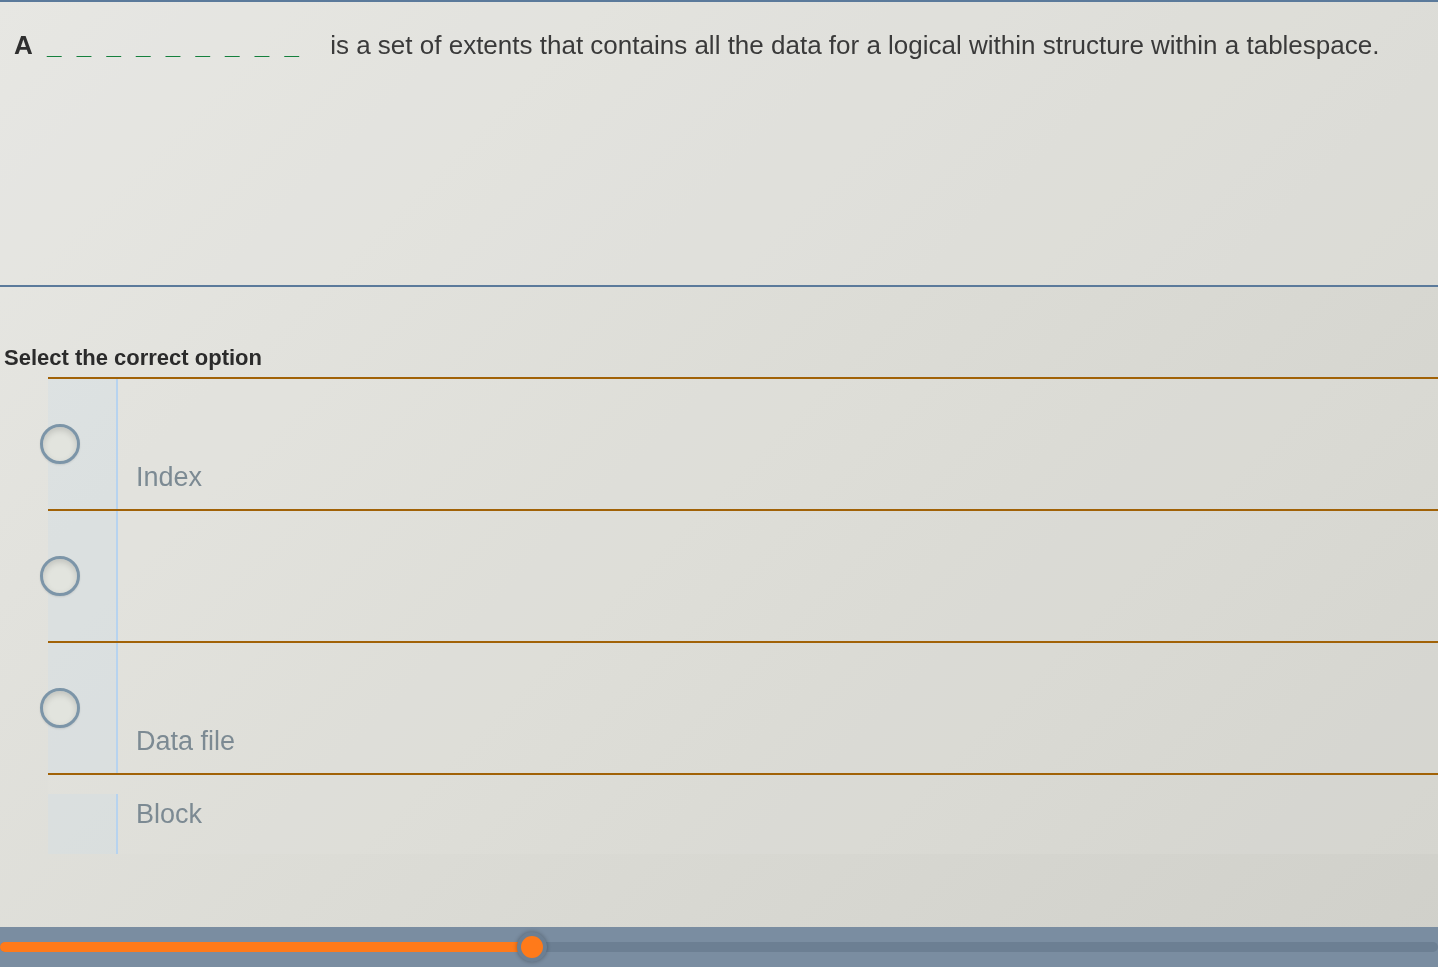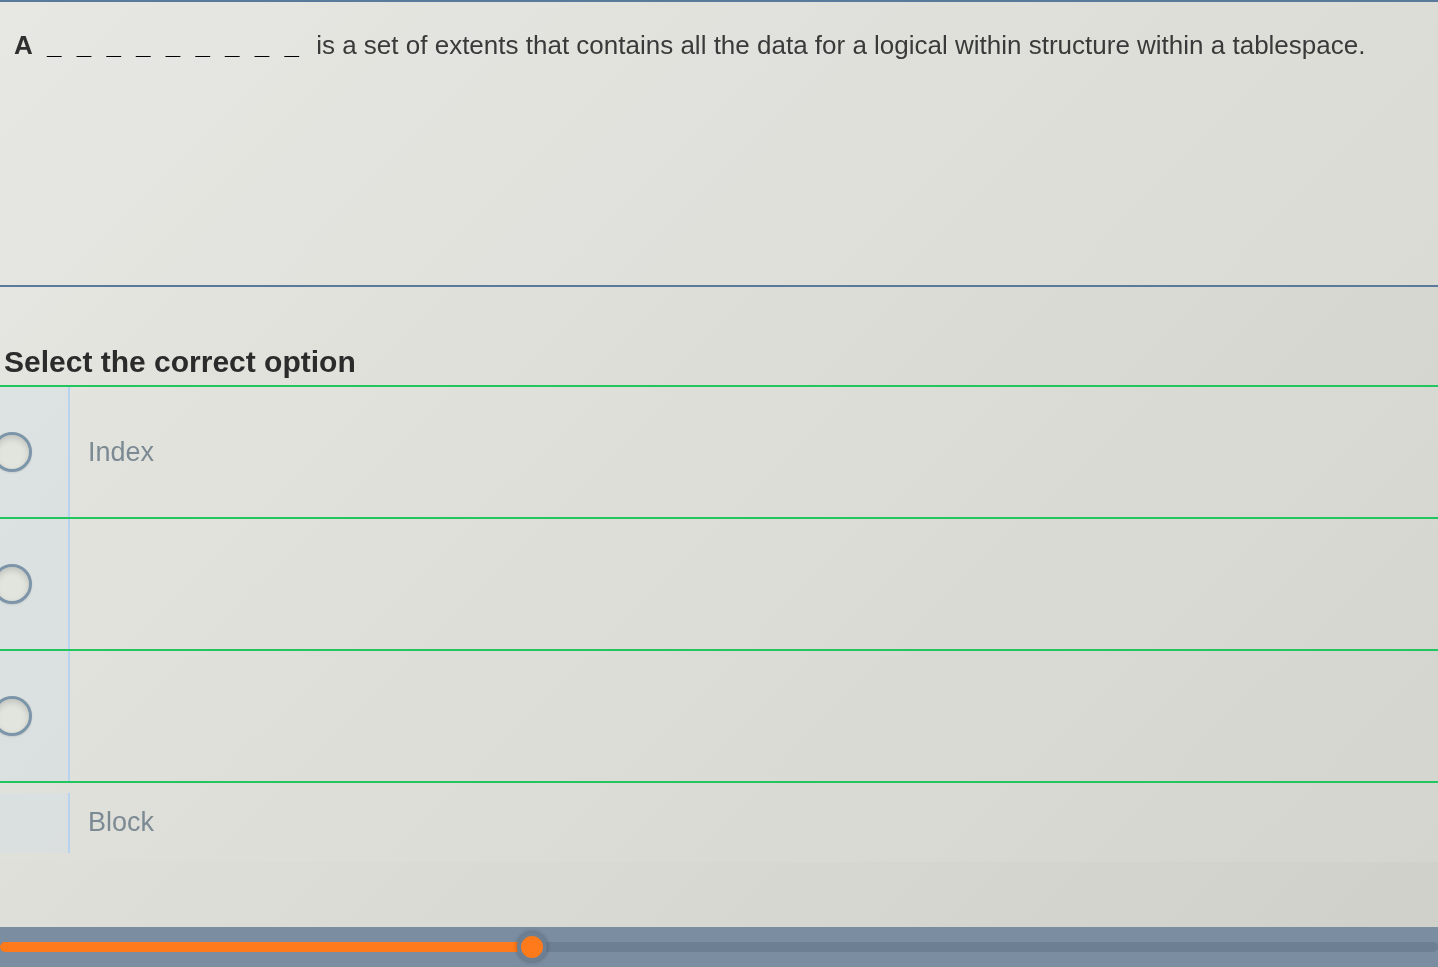--- a/index.html
+++ b/index.html
@@ -24,35 +24,36 @@
   }
   .question-text .prefix {
     font-weight: 700;
     color: #2f2f2f;
     letter-spacing: 1px;
     margin-right: 6px;
   }
   .question-text .blank {
     letter-spacing: 4px;
     font-weight: 700;
-    color: #000000;
-    margin-right: 6px;
+    color: #15803d;
+    margin-right: 20px;
   }
   .gap { height: 58px; }
   .prompt {
-    font-size: 30px;
+    font-size: 22px;
     font-weight: 700;
     color: #2b2b2b;
     padding: 0 0 6px 4px;
   }
   .option-row {
     display: flex;
-    align-items: center;
-    border-top: 2px solid #22c55e;
+    align-items: flex-end;
+    border-top: 2px solid #a16207;
     background: rgba(232,232,226,0.2);
+    margin-left: 48px;
   }
   .option-row:last-of-type {
     border-bottom: 2px solid #8ea9c4;
   }
   .radio-cell {
     width: 70px;
     min-height: 130px;
     display: flex;
     align-items: center;
     justify-content: flex-start;
@@ -144,20 +145,21 @@
 <div class="option-row">
   <div class="radio-cell">
     <div class="radio-outer"></div>
   </div>
 </div>
 
 <div class="option-row">
   <div class="radio-cell">
     <div class="radio-outer"></div>
   </div>
+  <div class="label-cell">Data file</div>
 </div>
 
 <div class="option-row short">
   <div class="radio-cell"></div>
   <div class="label-cell">Block</div>
 </div>
 
 <div class="progress-wrap">
   <div class="progress-track"></div>
   <div class="progress-fill"></div>

